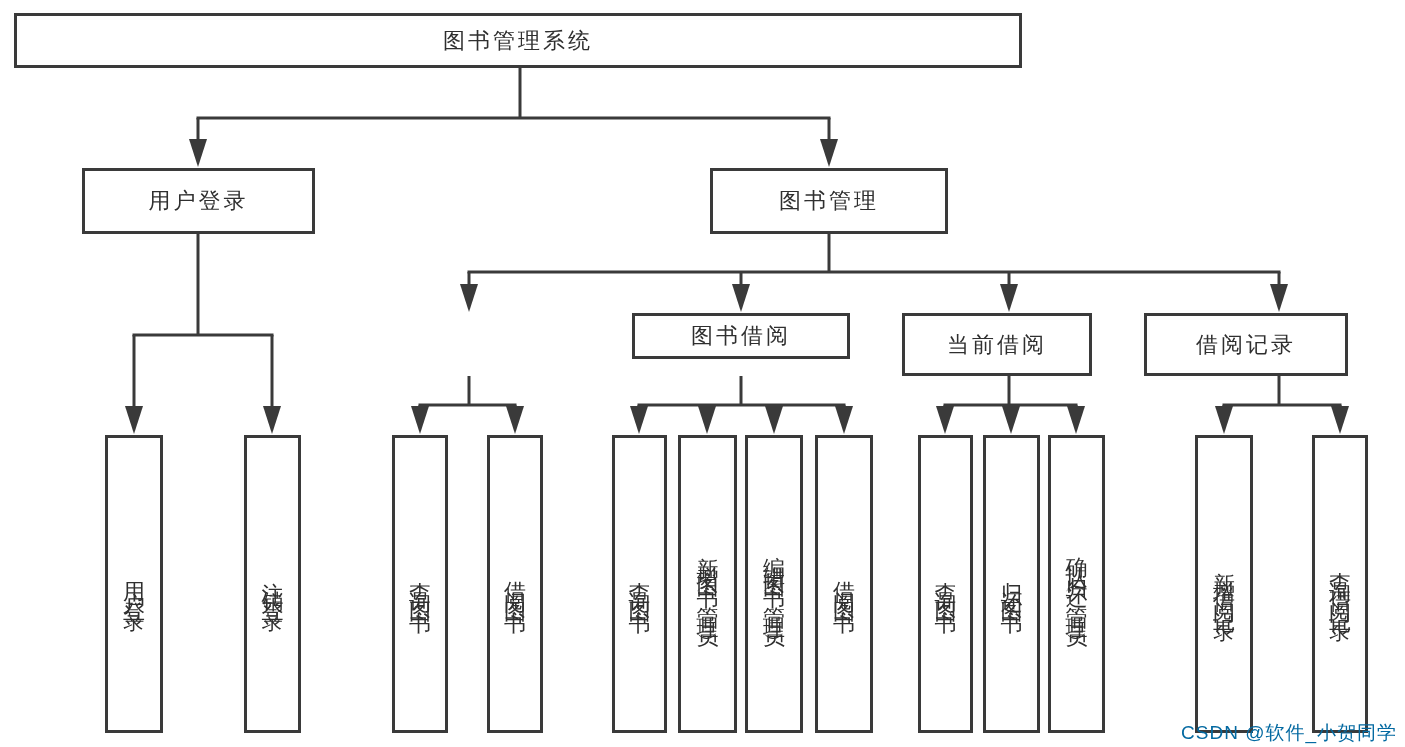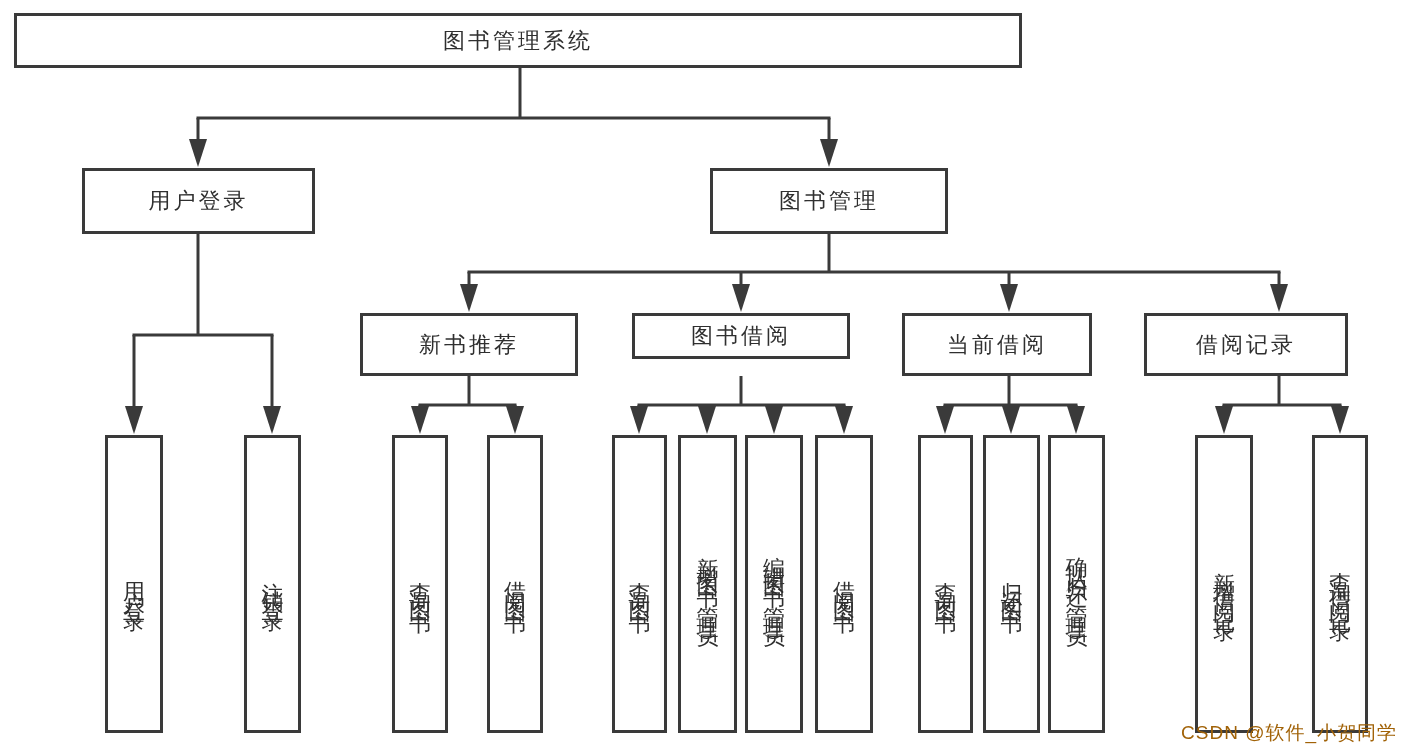--- a/index.html
+++ b/index.html
@@ -47,21 +47,21 @@
   }
   #connectors polygon{
     fill:#3a3a3a;
     stroke:none;
   }
   .watermark{
     position:absolute;
     right:8px;
     top:720px;
     font-size:19px;
-    color:#a16207;
+    color:#0369a1;
     letter-spacing:1px;
     white-space:nowrap;
   }
 </style>
 </head>
 <body>
 
 <div id="canvas">
 
   <svg id="connectors" viewBox="0 0 1405 747" xmlns="http://www.w3.org/2000/svg">
@@ -144,23 +144,20 @@
     <span class="hlabel">图书管理系统</span>
   </div>
 
   <div class="box" style="left:82px;top:168px;width:233px;height:66px">
     <span class="hlabel">用户登录</span>
   </div>
   <div class="box" style="left:710px;top:168px;width:238px;height:66px">
     <span class="hlabel">图书管理</span>
   </div>
 
-  <div class="box" style="left:360px;top:313px;width:218px;height:63px">
-    <span class="hlabel">新书推荐</span>
-  </div>
   <div class="box" style="left:632px;top:313px;width:218px;height:46px">
     <span class="hlabel">图书借阅</span>
   </div>
   <div class="box" style="left:902px;top:313px;width:190px;height:63px">
     <span class="hlabel">当前借阅</span>
   </div>
   <div class="box" style="left:1144px;top:313px;width:204px;height:63px">
     <span class="hlabel">借阅记录</span>
   </div>
 

